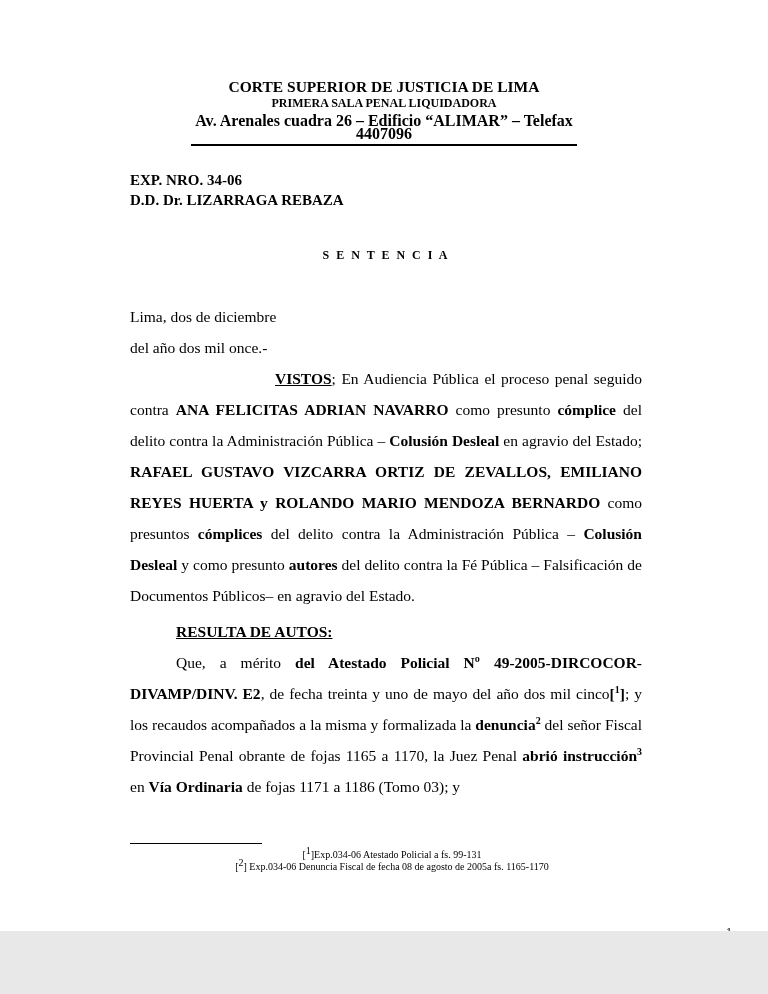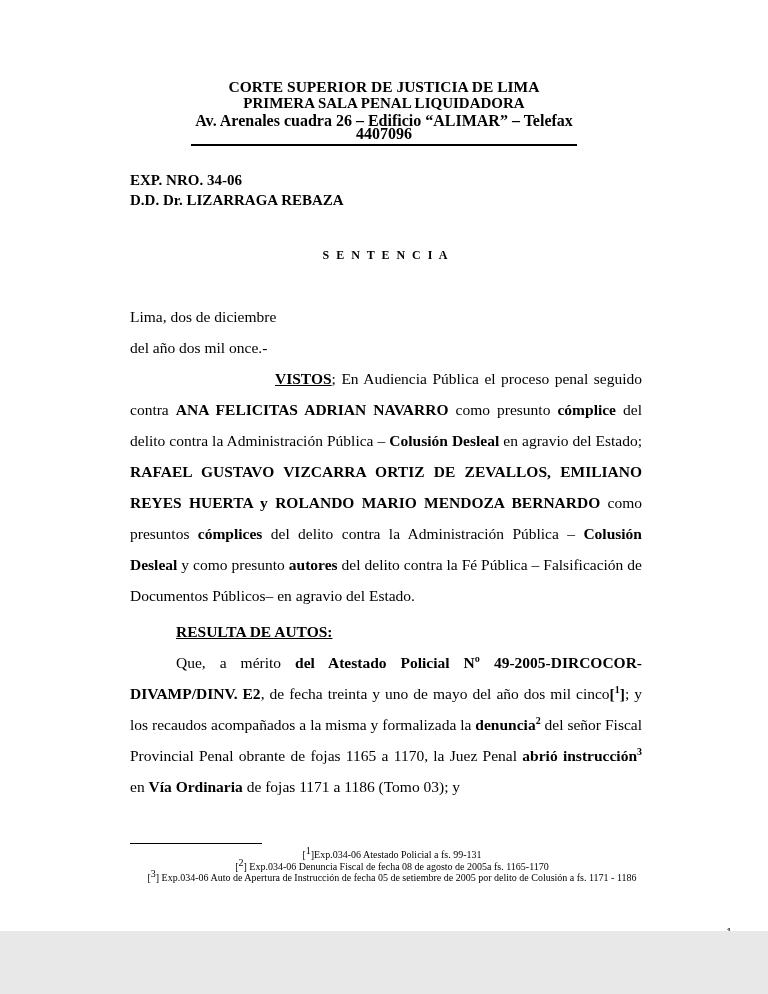--- a/index.html
+++ b/index.html
@@ -15,21 +15,21 @@
   .header {
     position:absolute;
     top:78px; left:50%;
     transform:translateX(-50%);
     width:386px;
     text-align:center;
     border-bottom:2px solid #000;
     padding-bottom:4px;
   }
   .header-line1 { font-weight:bold; font-size:15.5px; line-height:17px; }
-  .header-line2 { font-weight:bold; font-size:15px;  line-height:17px; }
+  .header-line2 { font-weight:bold; font-size:12px;  line-height:17px; }
   .header-line3 { font-weight:bold; font-size:16px;  line-height:13px; margin-top:2px; }
   .caseinfo {
     position:absolute;
     top:170px; left:130px;
     font-weight:bold; font-size:15px; line-height:20px;
   }
   .doc-title {
     position:absolute;
     top:248px; left:130px; width:512px;
     text-align:center;
@@ -88,19 +88,18 @@
       <p class="justify" style="text-indent: 145px;"><span class="b u">VISTOS</span><span>; En Audiencia Pública el proceso penal seguido contra </span><span class="b">ANA FELICITAS ADRIAN NAVARRO</span><span> como presunto </span><span class="b">cómplice</span><span> del delito contra la Administración Pública – </span><span class="b">Colusión Desleal</span><span> en agravio del Estado; </span><span class="b">RAFAEL GUSTAVO VIZCARRA ORTIZ DE ZEVALLOS, EMILIANO REYES HUERTA y ROLANDO MARIO MENDOZA BERNARDO</span><span> como presuntos </span><span class="b">cómplices</span><span> del delito contra la Administración Pública – </span><span class="b">Colusión Desleal</span><span> y como presunto </span><span class="b">autores</span><span> del delito contra la Fé Pública – Falsificación de Documentos Públicos– en agravio del Estado.</span></p>
       <p class="left" style="text-indent: 46px; margin-top: 5px;"><span class="b u">RESULTA DE AUTOS:</span></p>
       <p class="justify" style="text-indent: 46px;"><span>Que, a mérito </span><span class="b">del Atestado Policial Nº 49-2005-DIRCOCOR-DIVAMP/DINV. E2</span><span>, de fecha treinta y uno de mayo del año dos mil cinco</span><span class="b">[</span><sup class="b">1</sup><span class="b">]</span><span>; y los recaudos acompañados a la misma y formalizada la </span><span class="b">denuncia</span><sup class="b">2</sup><span> del señor Fiscal Provincial Penal obrante de fojas 1165 a 1170, la Juez Penal </span><span class="b">abrió instrucción</span><sup class="b">3</sup><span> en </span><span class="b">Vía Ordinaria</span><span> de fojas 1171 a 1186 (Tomo 03); y</span></p>
     </div>
 
   <div class="footnotes">
     <div class="footnote-rule"></div>
     <div>
         <p><span>[</span><sup>1</sup><span>]Exp.034-06 Atestado Policial a fs.  99-131</span></p>
         <p><span>[</span><sup>2</sup><span>] Exp.034-06 Denuncia Fiscal de fecha 08 de agosto de 2005a fs.  1165-1170</span></p>
-        <p><span>[</span><sup>3</sup><span>] Exp.034-06 Auto de Apertura de Instrucción de fecha 05 de setiembre de 2005 por delito de Colusión a fs.  1171 - 1186</span></p>
       </div>
   </div>
 
   <div class="page-number">1</div>
 
 </div>
 
 </body></html>

